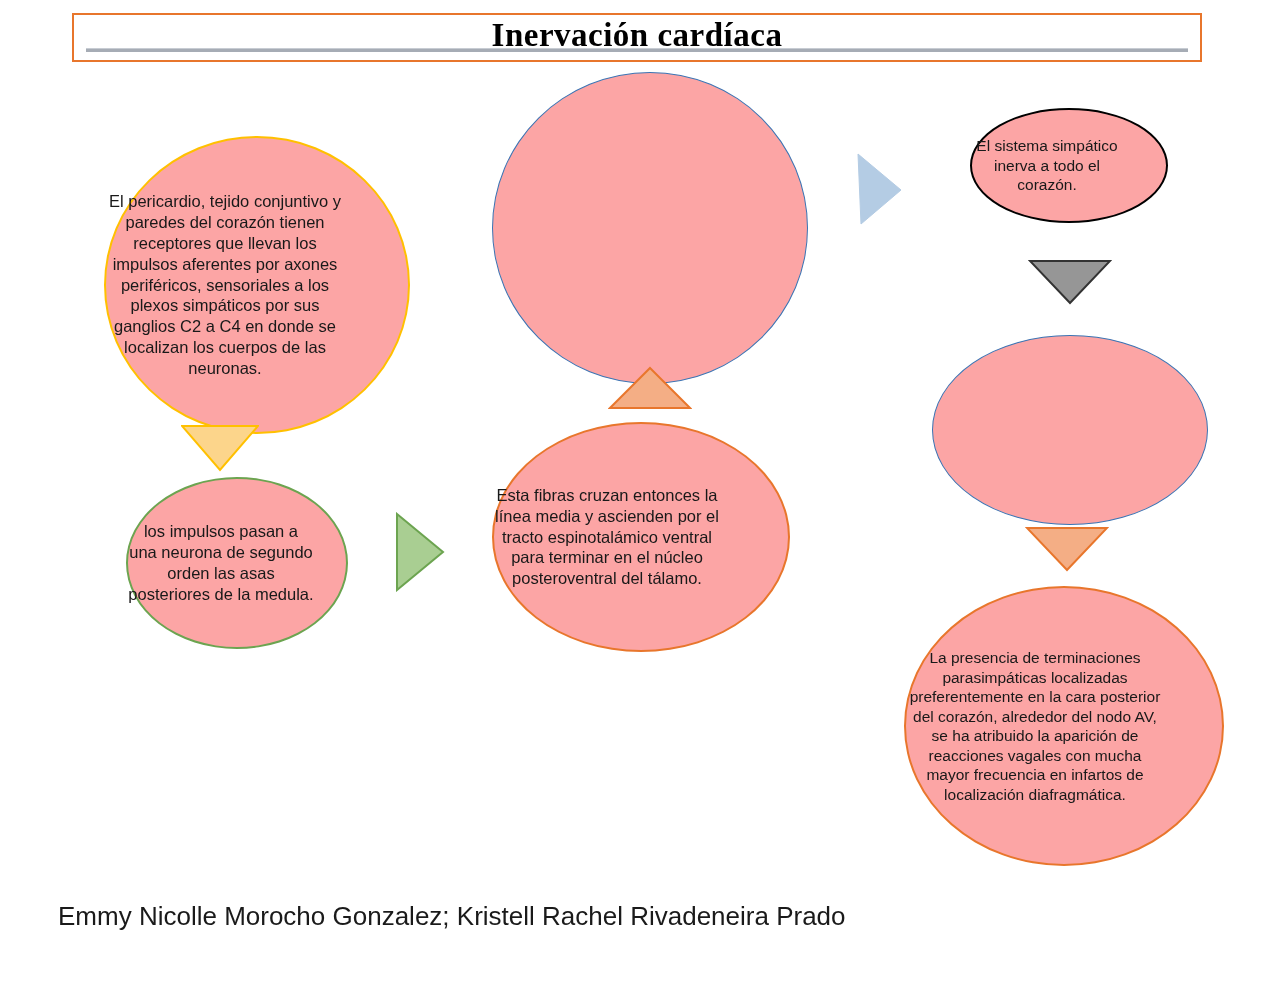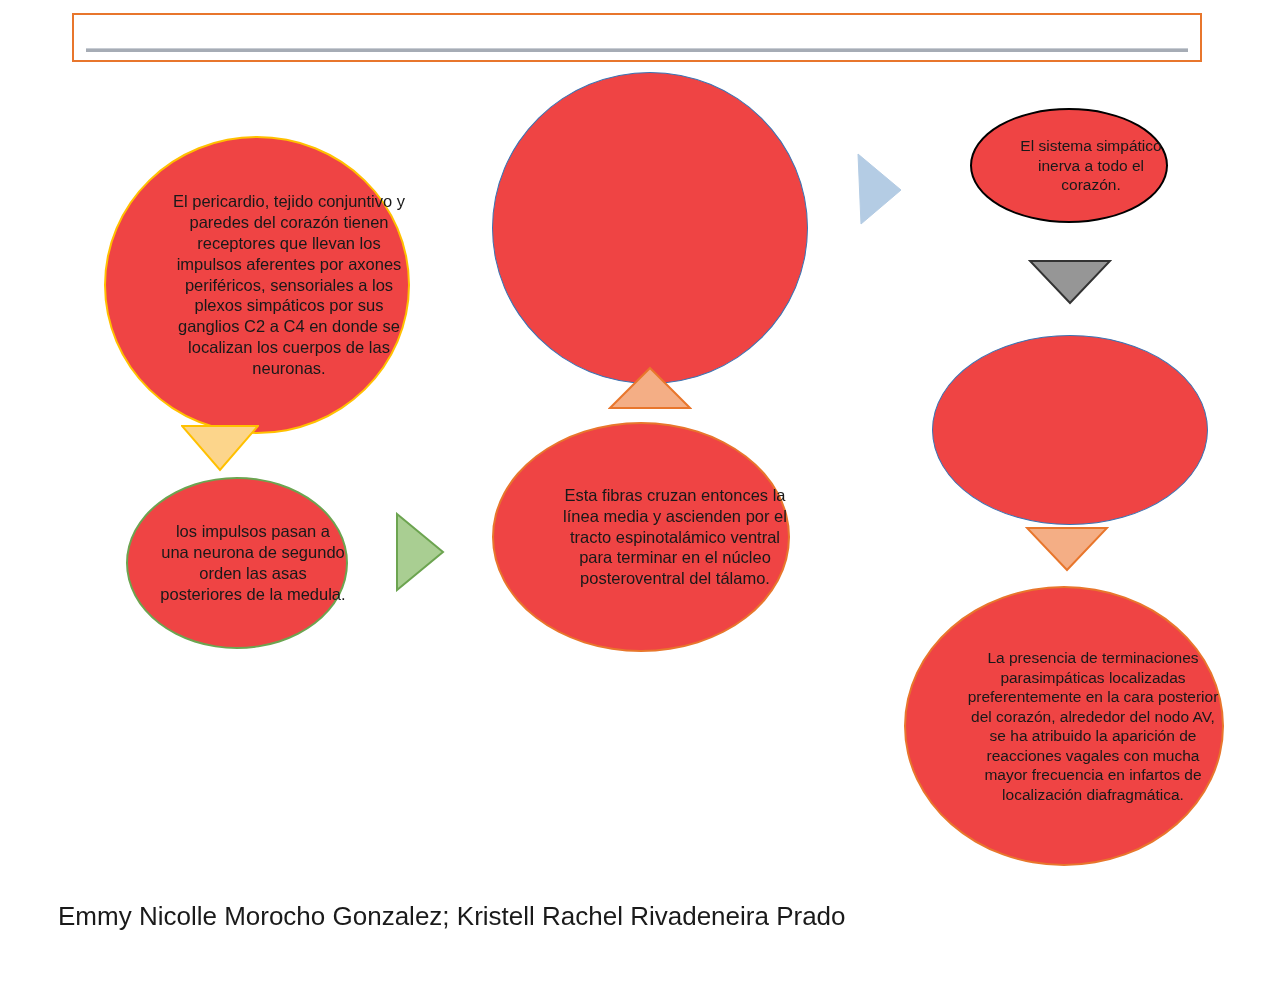--- a/index.html
+++ b/index.html
@@ -51,24 +51,24 @@
     height: 3px;
     background: #a6acb5;
     border-top: 1px solid #c7ccd3;
   }
 
   
   .node {
     position: absolute;
     box-sizing: border-box;
     border-radius: 50%;
-    background: #ef4444;
+    background: #fca5a5;
     display: flex;
     align-items: center;
-    justify-content: flex-end;
+    justify-content: flex-start;
   }
   .node .node-text {
     text-align: center;
     color: #191919;
     font-family: "Liberation Sans", sans-serif;
     white-space: pre-line;
   }
 
   
   #node-pericardio {
@@ -161,20 +161,21 @@
     color: #1a1a1a;
     font-family: "Liberation Sans", sans-serif;
   }
 </style>
 </head>
 <body>
 
 <div id="canvas">
 
   <div class="title-box">
+    <div class="title-text">Inervación cardíaca</div>
     <div class="title-rule"></div>
   </div>
 
   <div class="node" id="node-pericardio">
     <div class="node-text">El pericardio, tejido conjuntivo y paredes del corazón tienen receptores que llevan los impulsos aferentes por axones periféricos, sensoriales a los plexos simpáticos por sus ganglios C2 a C4 en donde se localizan los cuerpos de las neuronas.</div>
   </div>
 
   <div class="node" id="node-blue-top">
     <div class="node-text"></div>
   </div>

